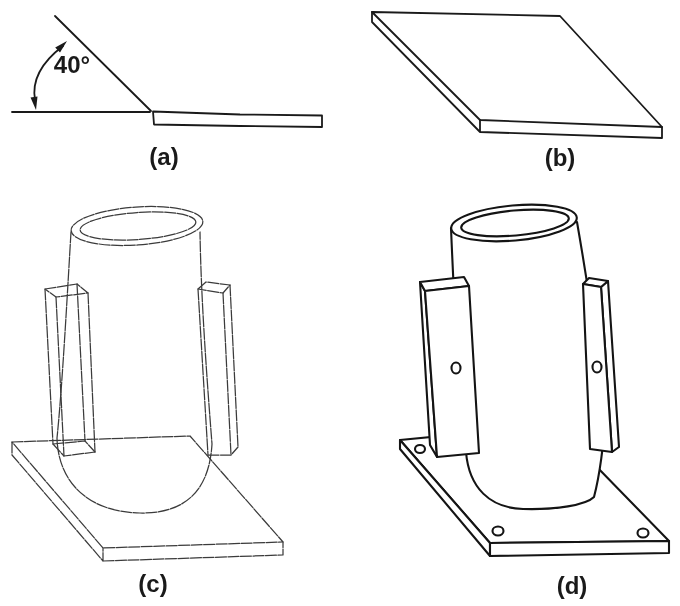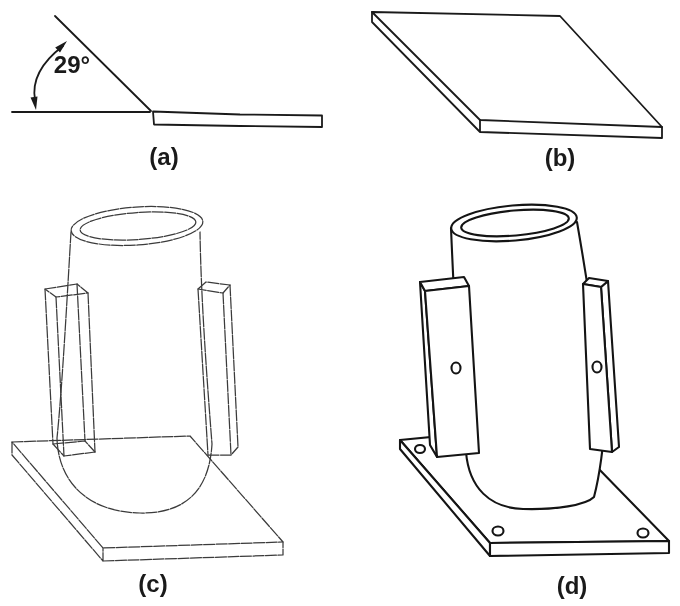--- a/index.html
+++ b/index.html
@@ -99,19 +99,19 @@
       <path class="solid-face" d="M583,284 L601,287 L612,452 L590,449 Z"></path>
       <ellipse class="solid-face" cx="597" cy="367" rx="4.5" ry="5.5"></ellipse>
     </g>
     <g>
       <ellipse class="solid-face" cx="420" cy="449" rx="5" ry="4"></ellipse>
       <ellipse class="solid-face" cx="498" cy="531" rx="5.5" ry="4.5"></ellipse>
       <ellipse class="solid-face" cx="643" cy="533" rx="5.5" ry="4.5"></ellipse>
     </g>
   </svg>
 
-  <div id="angle-label" class="caption">29°</div>
+  <div id="angle-label" class="caption">40°</div>
   <div id="cap-a" class="caption">(a)</div>
   <div id="cap-b" class="caption">(b)</div>
   <div id="cap-c" class="caption">(c)</div>
   <div id="cap-d" class="caption">(d)</div>
 
 </div>
 
 </body></html>

